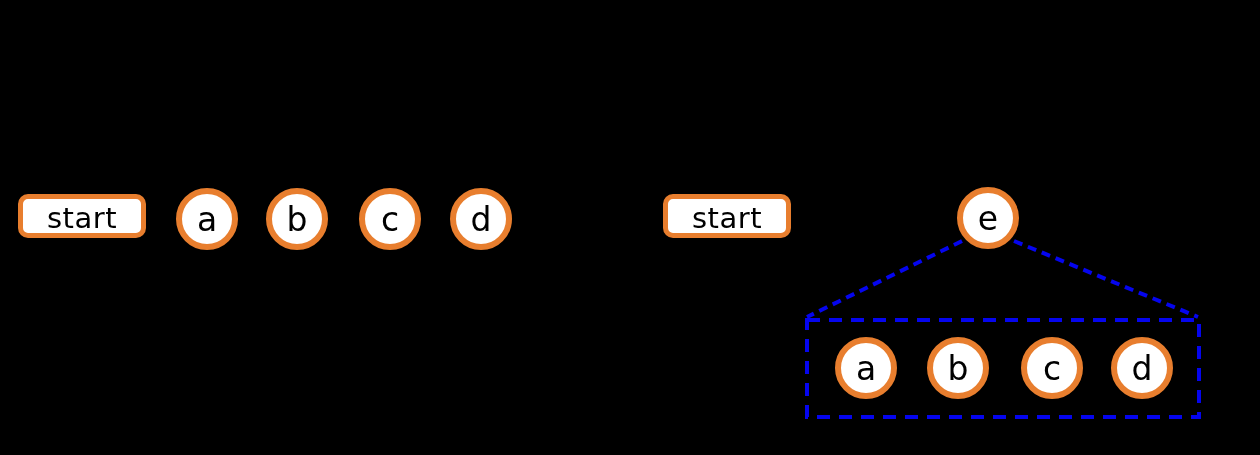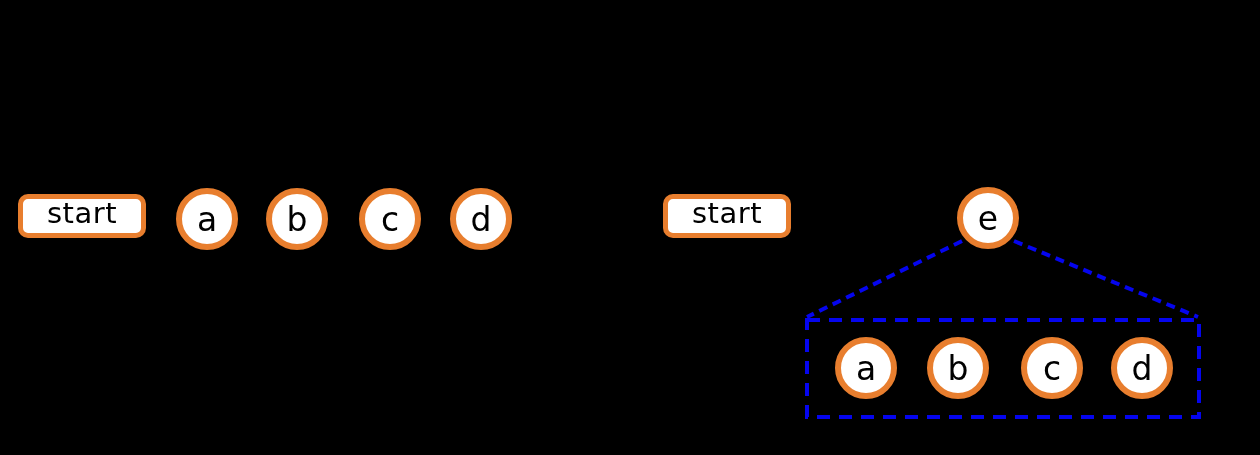--- a/index.html
+++ b/index.html
@@ -37,21 +37,21 @@
   }
   .start-box {
     position: absolute;
     box-sizing: border-box;
     width: 128px;
     height: 44px;
     background: var(--node_fill, #fff);
     border: 5px solid var(--node_border, #E87E2E);
     border-radius: 10px;
     display: flex;
-    align-items: flex-start;
+    align-items: flex-end;
     justify-content: center;
   }
   .start-box .label {
     font-size: 29px;
     color: var(--label_text, #000);
     line-height: 1;
     letter-spacing: 0.5px;
   }
   .state-circle {
     position: absolute;

